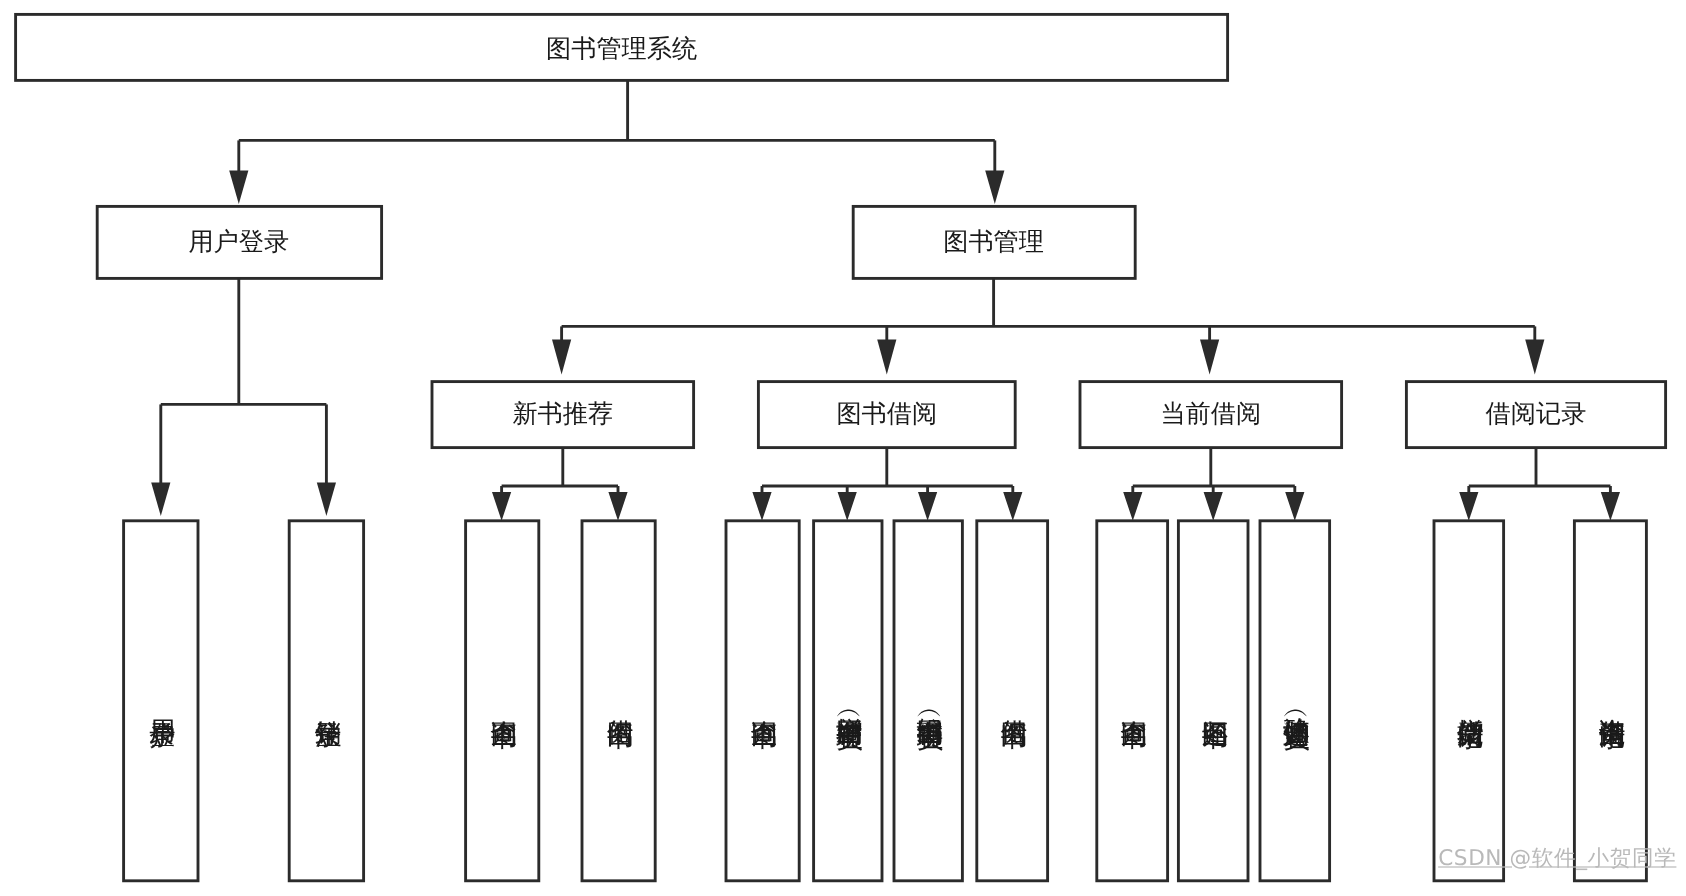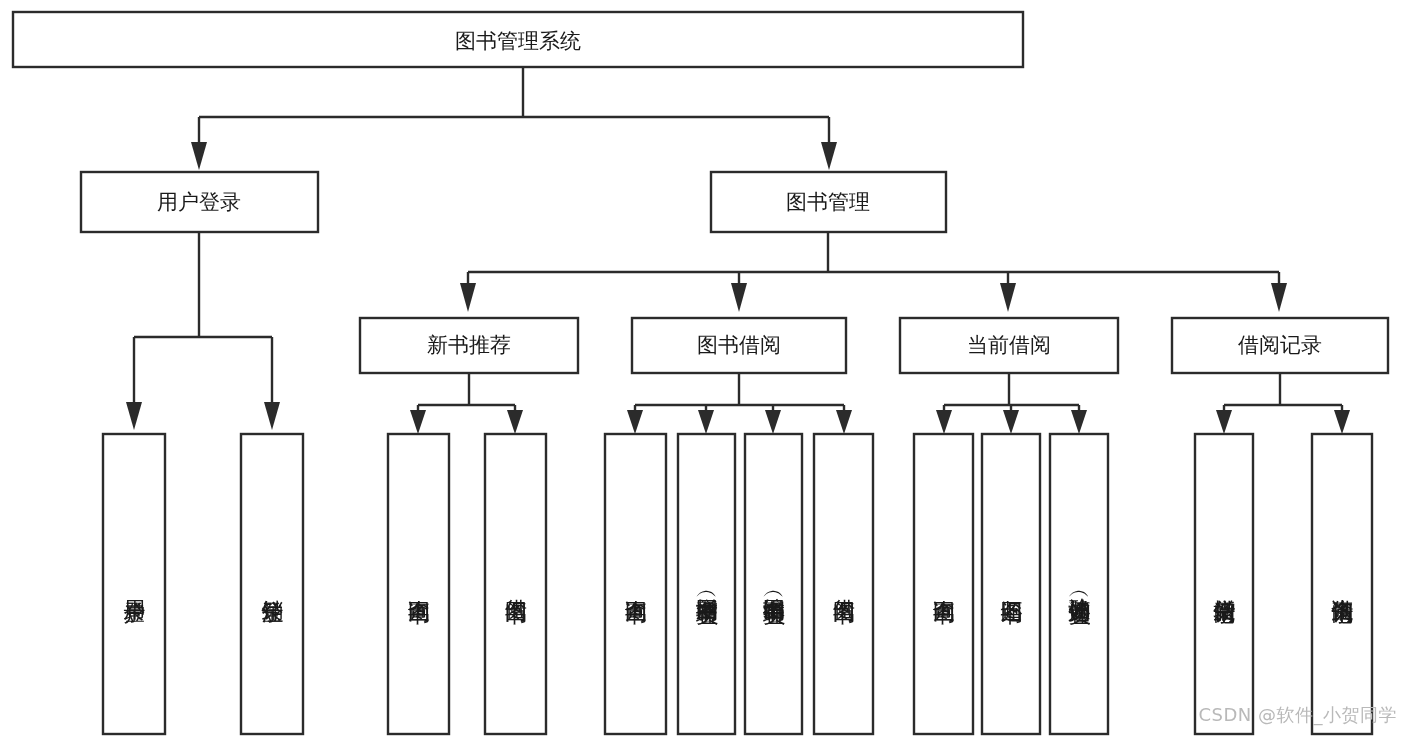--- a/index.html
+++ b/index.html
@@ -65,20 +65,21 @@
   }
   .watermark {
     position: absolute;
     right: 8px;
     bottom: 6px;
     font-family: "DejaVu Sans", "Liberation Sans", sans-serif;
     font-size: 18px;
     color: #b9b9b9;
     letter-spacing: 0.5px;
     white-space: nowrap;
+    text-decoration: underline;
   }
 </style>
 </head>
 <body>
 
 <div id="diagram-root">
 
   <svg class="diagram-svg" viewBox="0 0 1405 747">
 
     <g>

